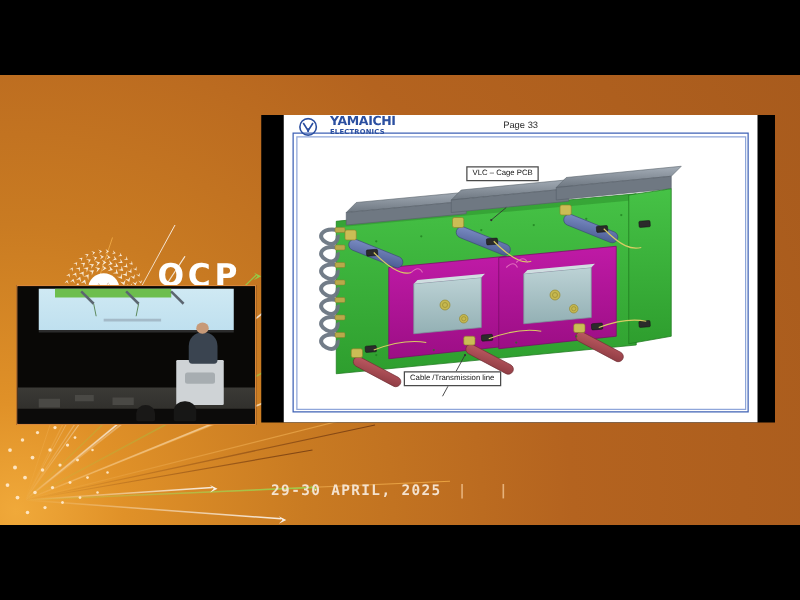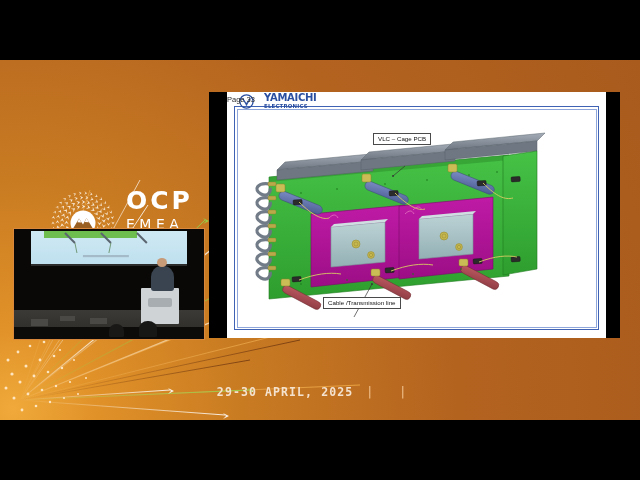--- a/index.html
+++ b/index.html
@@ -17,21 +17,21 @@
       radial-gradient(circle at 2% 97%, #f0a93a 0%, #e09128 12%, #c97b22 32%, #b4631f 62%, #a85b1d 100%);
     overflow:hidden;
   }
   
   .rays{position:absolute;left:0;top:0;width:640px;height:360px;}
   .rays svg{display:block;}
 
   
   .logo-block{
     position:absolute;left:48px;top:128px;width:150px;height:78px;
-    display:flex;align-items:flex-start;gap:8px;
+    display:flex;align-items:flex-end;gap:8px;
   }
   .logo-mark{position:relative;width:70px;height:70px;flex:0 0 70px;}
   .logo-mark svg{display:block;}
   .logo-words{display:flex;flex-direction:column;justify-content:center;line-height:1;}
   .logo-ocp{
     color:#ffffff;font-size:25px;font-weight:bold;letter-spacing:3px;
     font-family:"DejaVu Sans",sans-serif;
   }
   .logo-emea{
     color:#ffffff;font-size:14px;font-weight:normal;letter-spacing:4.5px;margin-top:4px;
@@ -113,21 +113,21 @@
   .yam-text{display:flex;flex-direction:column;line-height:1;}
   .yam-name{
     font-family:"DejaVu Sans",sans-serif;font-weight:bold;font-size:10px;
     color:#2b4fa0;letter-spacing:-0.3px;
   }
   .yam-sub{
     font-family:"DejaVu Sans",sans-serif;font-weight:bold;font-size:5.4px;
     color:#2b4fa0;letter-spacing:0.2px;margin-top:1px;
   }
   .page-num{
-    position:absolute;left:0;right:0;top:3px;text-align:left;
+    position:absolute;left:0;right:0;top:3px;text-align:center;
     font-size:7.5px;color:#2b2b2b;font-family:"Liberation Sans",sans-serif;z-index:4;
   }
 
   .cad{position:absolute;left:10px;top:22px;width:359px;height:215px;}
   .cad svg{display:block;}
 
   .callout{
     position:absolute;background:#fff;border:0.8px solid #4a4a4a;
     font-size:6.2px;color:#111;padding:2px 4px;white-space:nowrap;
     font-family:"Liberation Sans",sans-serif;line-height:1;z-index:5;

